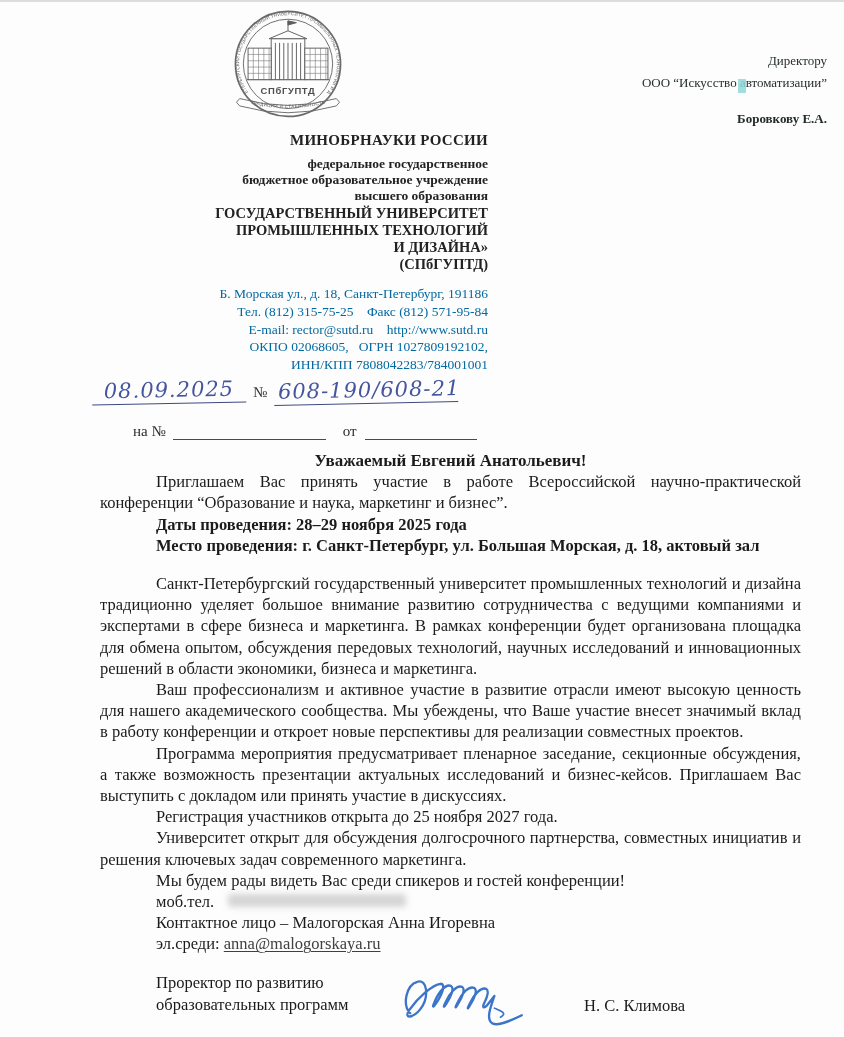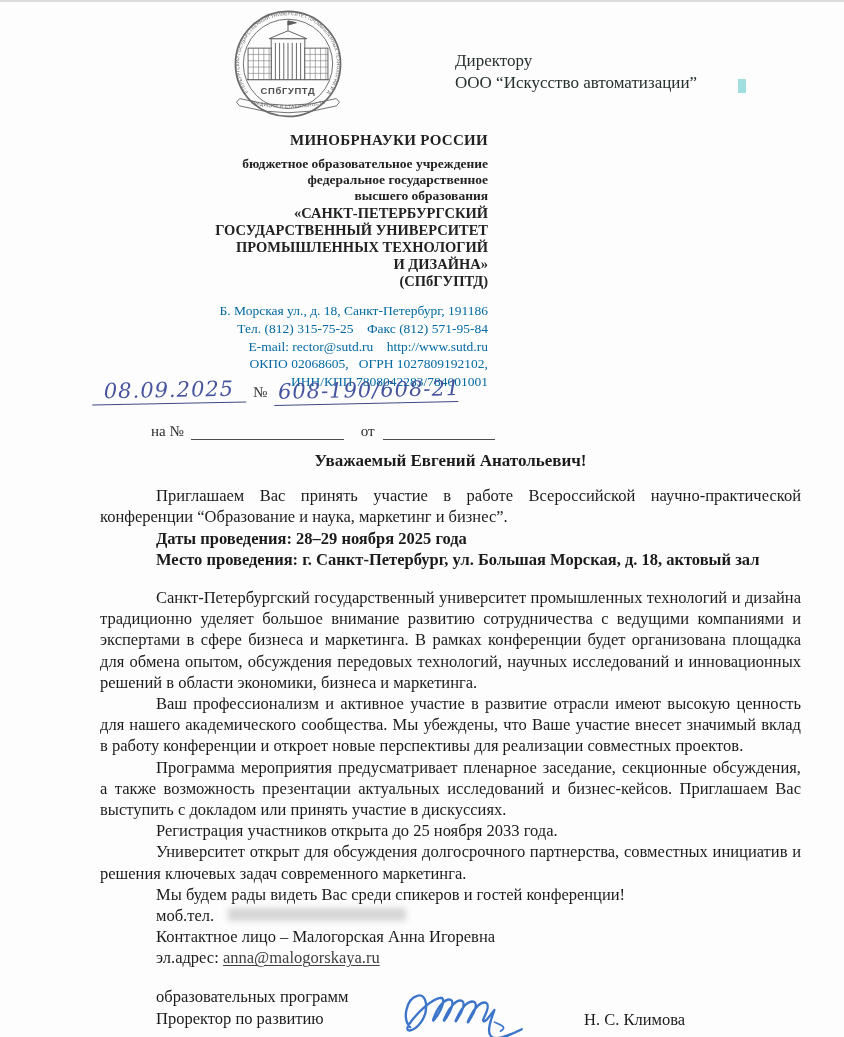--- a/index.html
+++ b/index.html
@@ -4,22 +4,22 @@
 <style>
   html,body{margin:0;padding:0;background:#ffffff;}
   .page{
     position:relative; width:844px; height:1037px; overflow:hidden;
     background:#fdfdfd; color:#1c1c1c;
     font-family:"Liberation Serif", serif;
   }
   .scan-edge{position:absolute;top:0;left:0;width:100%;height:2px;background:#dcdcdc;}
 
   
-  .recipient{position:absolute; left:455px; top:50px; width:360px; text-align:left;
-    font-size:17px; line-height:22px; color:#26302e;}
+  .recipient{position:absolute; left:467px; top:50px; width:360px; text-align:right;
+    font-size:13px; line-height:22px; color:#26302e;}
   .recipient .to-name{font-weight:bold; margin-top:14px; color:#222c2a;}
   .artifact{position:absolute; left:738px; top:79px; width:8px; height:14px; background:#8fd8da; opacity:.85;}
 
   
   .emblem-wrap{position:absolute; left:88px; top:4px; width:400px; display:flex; justify-content:center;}
   .emblem-wrap svg{display:block;}
 
   
   .letterhead{position:absolute; left:88px; top:132px; width:400px; text-align:right; color:#222;}
   .lh-ministry{font-size:15px; font-weight:bold; letter-spacing:.3px; margin-bottom:7px;}
@@ -32,30 +32,30 @@
   .hand{
     font-family:"DejaVu Serif", serif; font-style:italic;
     color:#46549e; font-size:21px; letter-spacing:1px; white-space:nowrap;
     padding:0 4px 1px 4px; transform:rotate(-1.2deg);
   }
   .hand-underline{border-bottom:1.6px solid #3f4a80; text-align:center;}
   .ref-date{width:146px;}
   .ref-num{width:176px;}
   .ref-nosign{font-size:15px; color:#333; margin:0 7px 3px 7px; font-style:normal;}
 
-  .na-line{position:absolute; left:133px; top:423px; display:flex; align-items:center; font-size:15px; color:#2c2c2c;margin-left:18px;}
+  .na-line{position:absolute; left:133px; top:423px; display:flex; align-items:center; font-size:15px; color:#2c2c2c;}
   .blank-line{display:inline-block; height:15px; border-bottom:1.2px solid #4a4a4a;}
   .blank-1{width:153px; margin-left:7px;}
   .blank-2{width:112px; margin-left:8px;}
   .na-ot{margin-left:17px;}
 
   
   .body-text{position:absolute; left:100px; top:450px; width:701px;
     font-size:16.5px; line-height:21.2px; text-align:justify; color:#1b1b1b;}
-  .salutation{font-weight:bold; text-align:center; font-size:17px; margin-bottom:14px;}
+  .salutation{font-weight:bold; text-align:center; font-size:17px; }
   .para{text-indent:56px; margin:0;}
   .bold-line{font-weight:bold; text-indent:56px; text-align:left;}
   .after-gap{margin-bottom:17px;}
   .plain{text-indent:56px; text-align:left;}
   .phone-redacted{display:inline-block; width:178px; height:13px; margin-left:14px;
     background:#b4b4b4; filter:blur(3px); opacity:.55; border-radius:2px; vertical-align:baseline;}
   .email-link{text-decoration:underline; text-underline-offset:2px; color:#404040;}
 
   
   .signoff{display:flex; align-items:flex-start; margin-top:17px; padding-left:56px; text-align:left;}
@@ -125,32 +125,32 @@
       </g>
       <text font-family="Liberation Sans, sans-serif" font-size="4.4" fill="#5f5f5f" letter-spacing="0.3">
         <textPath href="#bannerPath" startOffset="50%" text-anchor="middle">ТРАДИЦИИ И СТАБИЛЬНОСТЬ</textPath>
       </text>
     </svg>
   </div>
 
   <div class="recipient">
     <div>Директору</div>
     <div>ООО “Искусство автоматизации”</div>
+    <div class="to-name">Боровкову Е.А.</div>
   </div>
   <div class="artifact"></div>
 
   <div class="letterhead">
     <div class="lh-ministry">МИНОБРНАУКИ РОССИИ</div>
     <div class="lh-orgtype">
+      <div>федеральное государственное</div>
       <div>бюджетное образовательное учреждение</div>
-      <div>федеральное государственное</div>
       <div>высшего образования</div>
     </div>
     <div class="lh-orgname">
-      <div>«САНКТ-ПЕТЕРБУРГСКИЙ</div>
       <div>ГОСУДАРСТВЕННЫЙ УНИВЕРСИТЕТ</div>
       <div>ПРОМЫШЛЕННЫХ ТЕХНОЛОГИЙ</div>
       <div>И ДИЗАЙНА»</div>
       <div>(СПбГУПТД)</div>
     </div>
     <div class="lh-address">
       <div>Б. Морская ул., д. 18, Санкт-Петербург, 191186</div>
       <div>Тел. (812) 315-75-25   Факс (812) 571-95-84</div>
       <div>E-mail: rector@sutd.ru   http://www.sutd.ru</div>
       <div>ОКПО 02068605,  ОГРН 1027809192102,</div>
@@ -172,36 +172,36 @@
   </div>
 
   <div class="body-text">
     <div class="salutation">Уважаемый Евгений Анатольевич!</div>
     <p class="para">Приглашаем Вас принять участие в работе Всероссийской научно-практической конференции “Образование и наука, маркетинг и бизнес”.</p>
     <div class="bold-line">Даты проведения: 28–29 ноября 2025 года</div>
     <div class="bold-line after-gap">Место проведения: г. Санкт-Петербург, ул. Большая Морская, д. 18, актовый зал</div>
     <p class="para">Санкт-Петербургский государственный университет промышленных технологий и дизайна традиционно уделяет большое внимание развитию сотрудничества с ведущими компаниями и экспертами в сфере бизнеса и маркетинга. В рамках конференции будет организована площадка для обмена опытом, обсуждения передовых технологий, научных исследований и инновационных решений в области экономики, бизнеса и маркетинга.</p>
     <p class="para">Ваш профессионализм и активное участие в развитие отрасли имеют высокую ценность для нашего академического сообщества. Мы убеждены, что Ваше участие внесет значимый вклад в работу конференции и откроет новые перспективы для реализации совместных проектов.</p>
     <p class="para">Программа мероприятия предусматривает пленарное заседание, секционные обсуждения, а также возможность презентации актуальных исследований и бизнес-кейсов. Приглашаем Вас выступить с докладом или принять участие в дискуссиях.</p>
-    <div class="plain">Регистрация участников открыта до 25 ноября 2033 года.</div>
+    <div class="plain">Регистрация участников открыта до 25 ноября 2027 года.</div>
     <p class="para">Университет открыт для обсуждения долгосрочного партнерства, совместных инициатив и решения ключевых задач современного маркетинга.</p>
     <div class="plain">Мы будем рады видеть Вас среди спикеров и гостей конференции!</div>
     <div class="plain">
       <span>моб.тел.</span><span class="phone-redacted"></span>
     </div>
     <div class="plain">Контактное лицо – Малогорская Анна Игоревна</div>
     <div class="plain">
-      <span>эл.адрес:</span>
+      <span>эл.среди:</span>
       <span class="email-link">anna@malogorskaya.ru</span>
     </div>
 
     <div class="signoff">
       <div class="signoff-position">
+        <div>Проректор по развитию</div>
         <div>образовательных программ</div>
-        <div>Проректор по развитию</div>
       </div>
       <svg class="signature-svg" width="142" height="74" viewBox="0 0 140 72">
         <path d="M14,50 C6,42 10,22 21,19 C31,16 33,34 24,46 C17,55 7,56 13,47 C22,34 36,22 44,21 C49,21 46,30 41,38 C37,44 35,46 38,39 C42,29 49,21 54,23 C58,25 54,34 50,40 C47,45 46,45 49,39 C53,30 60,22 65,24 C69,26 65,35 61,41 C58,46 58,45 61,39 C65,30 72,23 77,25 C81,27 77,36 73,42 C70,47 70,46 73,40 C77,31 84,24 89,26 C92,28 90,34 87,40 C85,44 86,46 90,42 L97,33 C94,42 88,56 95,60 C101,63 112,58 124,52" fill="none" stroke="#3b74c9" stroke-width="2.3" stroke-linecap="round" stroke-linejoin="round"></path>
         <path d="M97,45 C104,48 110,50 103,54" fill="none" stroke="#3b74c9" stroke-width="1.6" stroke-linecap="round"></path>
       </svg>
       <div class="signoff-name">Н. С. Климова</div>
     </div>
   </div>
 </div>
 

